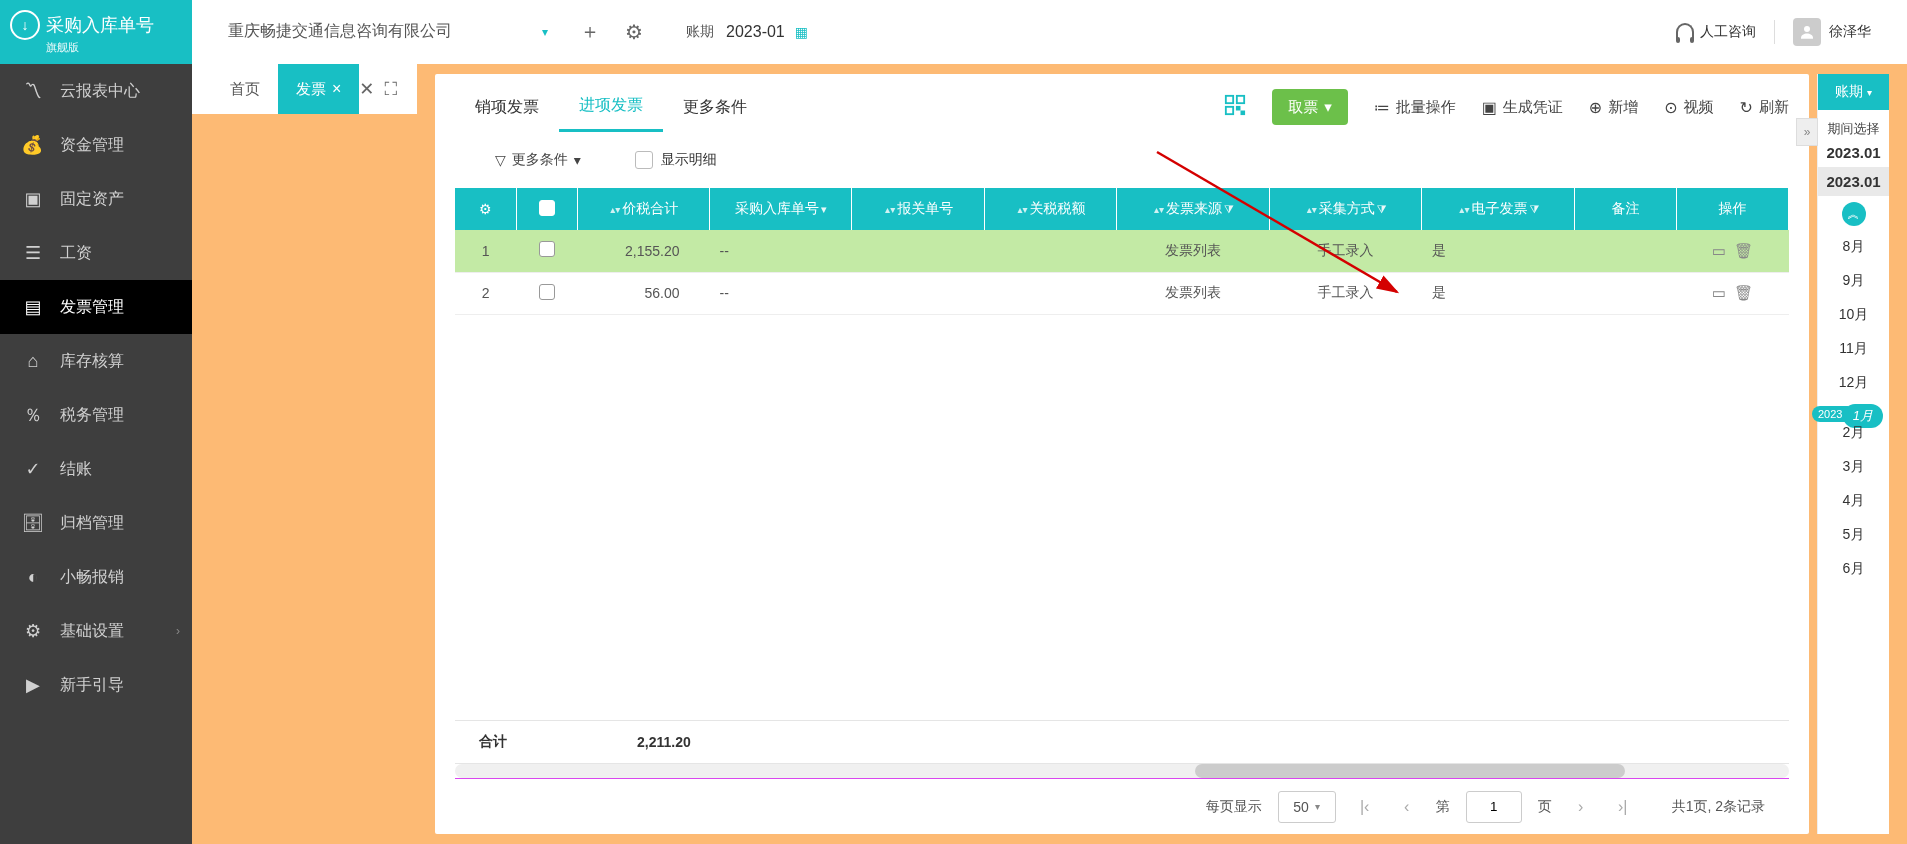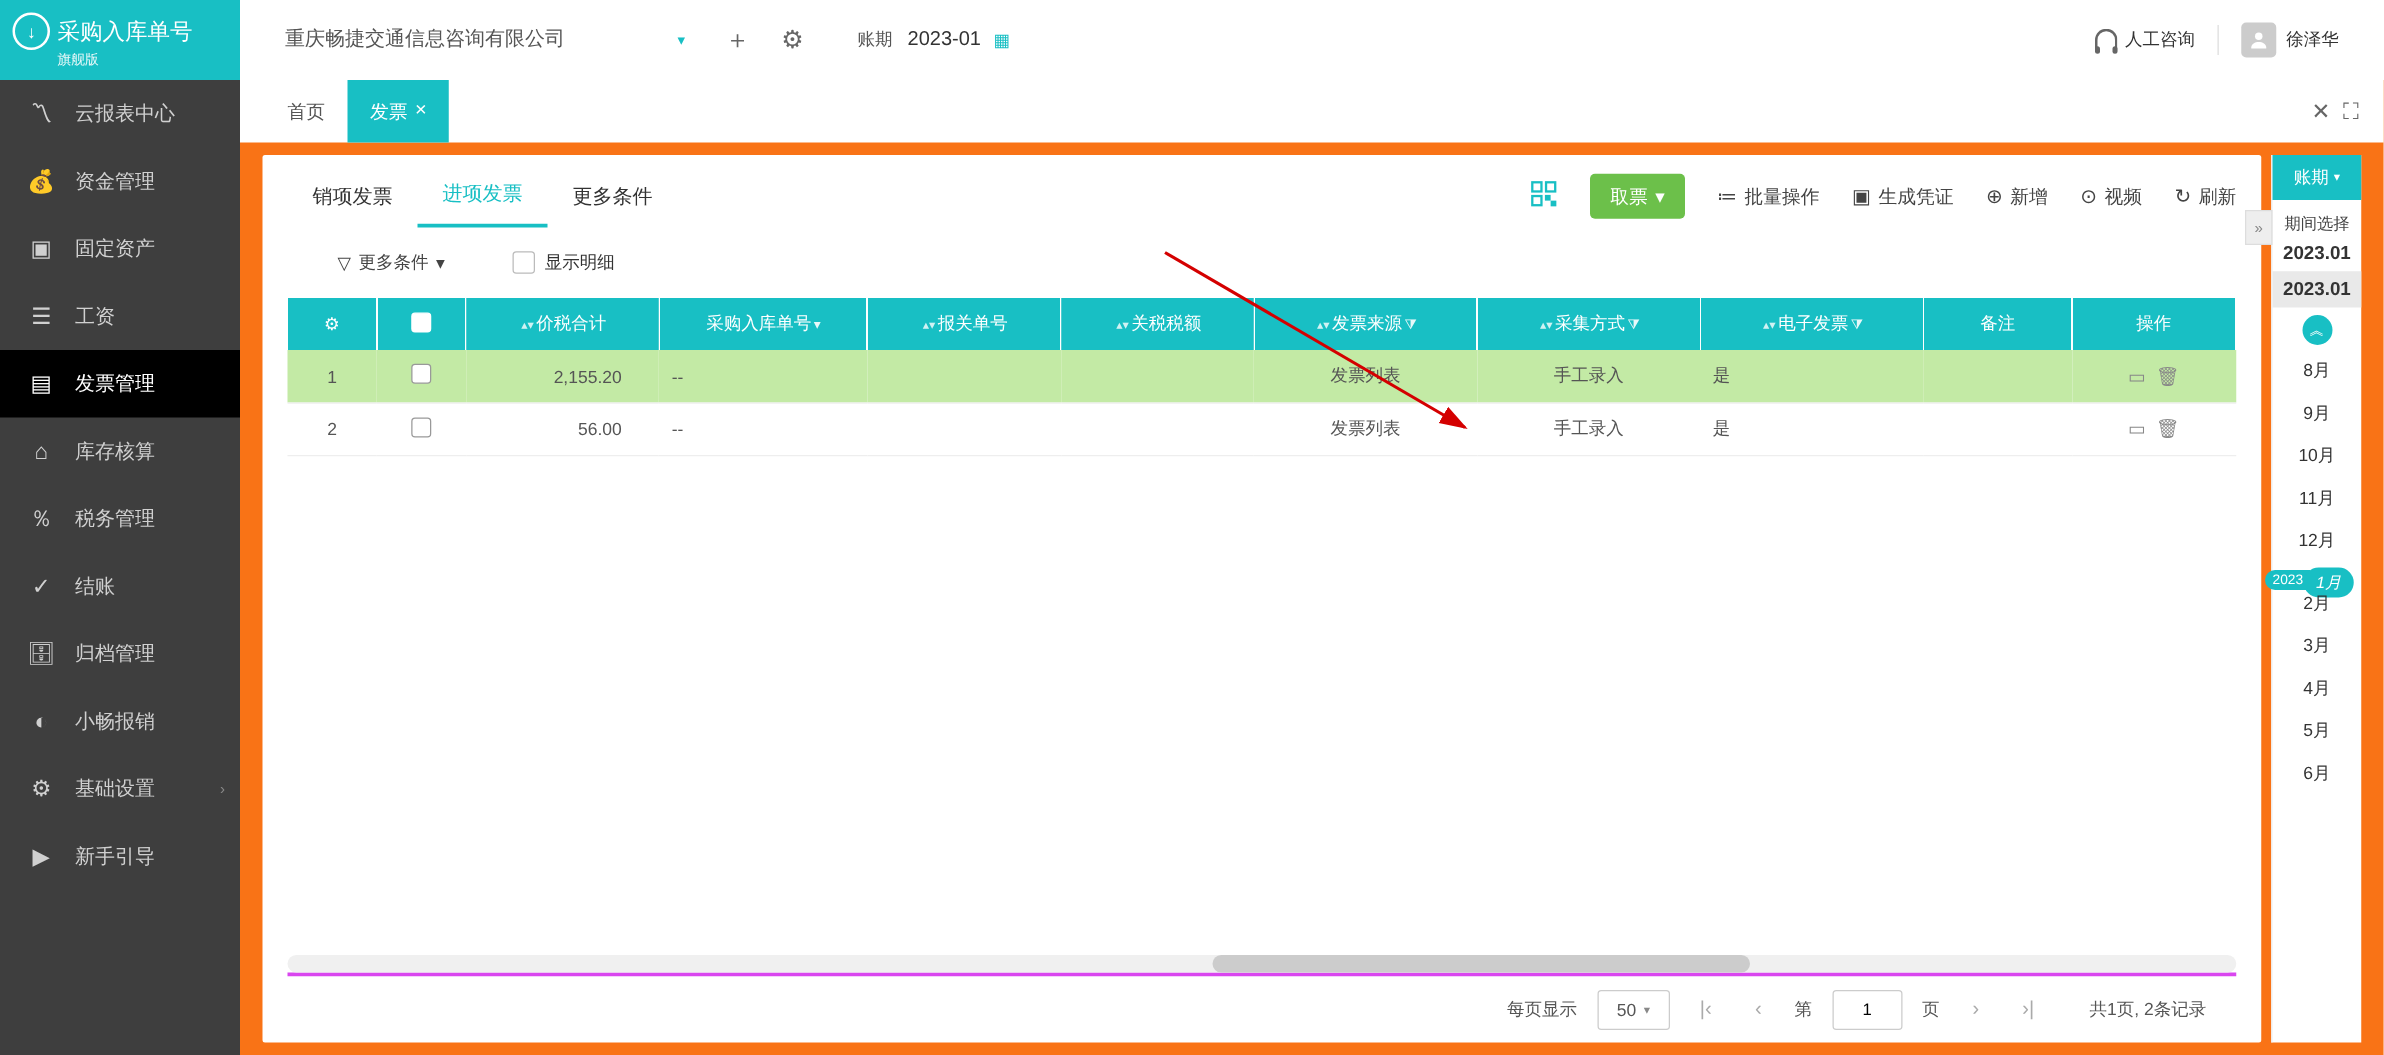--- a/index.html
+++ b/index.html
@@ -24,21 +24,21 @@
 .headset:before{left:-2px;} .headset:after{right:-2px;}
 .divider { width:1px; height:24px; background:#ddd; margin:0 18px; }
 .avatar { width:28px; height:28px; background:#ccc; border-radius:4px; display:flex; align-items:center; justify-content:center; color:#fff; margin-right:8px; }
 
 .sidebar { position:absolute; left:0; top:64px; width:192px; bottom:0; background:#3e3e3e; color:#d0d0d0; overflow-y:auto; }
 .side-item { height:54px; display:flex; align-items:center; padding-left:22px; cursor:pointer; font-size:16px; gap:16px; position:relative; }
 .side-item.active { background:#000; color:#fff; }
 .side-icon { width:22px; height:22px; display:flex; align-items:center; justify-content:center; font-size:18px; }
 .side-expand { position:absolute; right:12px; color:#888; font-size:12px; }
 
-.main { position:absolute; left:192px; top:64px; right:0; bottom:0; background:#f97316; display:flex; flex-direction:column; }
+.main { position:absolute; left:192px; top:64px; right:0; bottom:0; background:#fdba74; display:flex; flex-direction:row; }
 .tabs-bar { height:50px; background:#fff; display:flex; align-items:center; padding:0 20px; position:relative; }
 .tab { padding:0 18px; height:50px; display:flex; align-items:center; color:#555; cursor:pointer; font-size:15px; gap:6px; }
 .tab.active { background:#18bfc4; color:#fff; }
 .tab-close { font-size:16px; }
 .tabs-right { margin-left:auto; display:flex; align-items:center; gap:10px; }
 .tabs-right span { cursor:pointer; font-size:18px; color:#666; }
 
 .content { flex:1; padding:10px 18px; position:relative; display:flex; gap:12px; }
 .card { background:#fff; border-radius:2px; flex:1; display:flex; flex-direction:column; padding-top:8px; }
 
@@ -69,21 +69,21 @@
 .tbl .num { text-align:right; padding-right:30px; }
 .tbl .lft { text-align:left; padding-left:10px;}
 .row-chk { width:16px; height:16px; border:1px solid #999; border-radius:3px; background:#fff; display:inline-block; }
 .op-ic { color:#888; cursor:pointer; font-size:15px; margin:0 4px; }
 .hscroll { height:14px; background:#f0f0f0; position:relative; margin-top:auto; border-radius:7px; }
 .hscroll-thumb { position:absolute; height:14px; background:#ccc; border-radius:7px; left:740px; width:430px; }
 
 .total-row { display:flex; align-items:center; height:44px; border-top:1px solid #e5e5e5; border-bottom:1px solid #e5e5e5; padding:0 24px; font-weight:600; color:#333; }
 .total-row .tv { margin-left:130px; }
 
-.pager { display:flex; align-items:center; justify-content:flex-end; height:56px; padding:0 24px; gap:16px; color:#555; border-top:3px solid #d946ef; }
+.pager { display:flex; align-items:center; justify-content:flex-end; height:56px; padding:0 24px; gap:16px; color:#555; border-top:1px solid #d946ef; }
 .pg-select { width:58px; height:32px; border:1px solid #ccc; border-radius:3px; display:flex; align-items:center; justify-content:center; gap:6px; }
 .pg-btn { width:26px; height:26px; display:flex; align-items:center; justify-content:center; color:#aaa; cursor:pointer; font-size:16px; }
 .pg-input { width:56px; height:32px; border:1px solid #ccc; border-radius:3px; text-align:center; }
 
 .arrow-annot { position:absolute; pointer-events:none; }
 
 .side-panel { width:72px; background:#fff; border-left:1px solid #eee; position:absolute; right:18px; top:10px; bottom:10px; display:flex; flex-direction:column; align-items:center; }
 .sp-head { background:#18bfc4; color:#fff; width:100%; height:36px; display:flex; align-items:center; justify-content:center; font-size:14px; gap:4px; cursor:pointer; }
 .sp-collapse { position:absolute; left:-22px; top:44px; width:22px; height:28px; background:#eee; border:1px solid #ddd; display:flex; align-items:center; justify-content:center; color:#888; cursor:pointer; font-size:12px; }
 .sp-title { margin-top:10px; font-size:13px; color:#444; }
@@ -309,20 +309,24 @@
               <td>手工录入</td>
               <td class="lft">是</td>
               <td></td>
               <td><span class="op-ic">▭</span><span class="op-ic">🗑</span></td>
             </tr>
           </tbody>
         </table>
 
         <div style="flex:1"></div>
 
+        <div class="total-row">
+          <span>合计</span>
+          <span class="tv">2,211.20</span>
+        </div>
         <div class="hscroll">
             <div class="hscroll-thumb"></div>
           </div>
 
         <div class="pager">
           <span>每页显示</span>
           <span class="pg-select">
               <span>50</span>
               <span style="font-size:10px;color:#888;">▾</span>
             </span>

